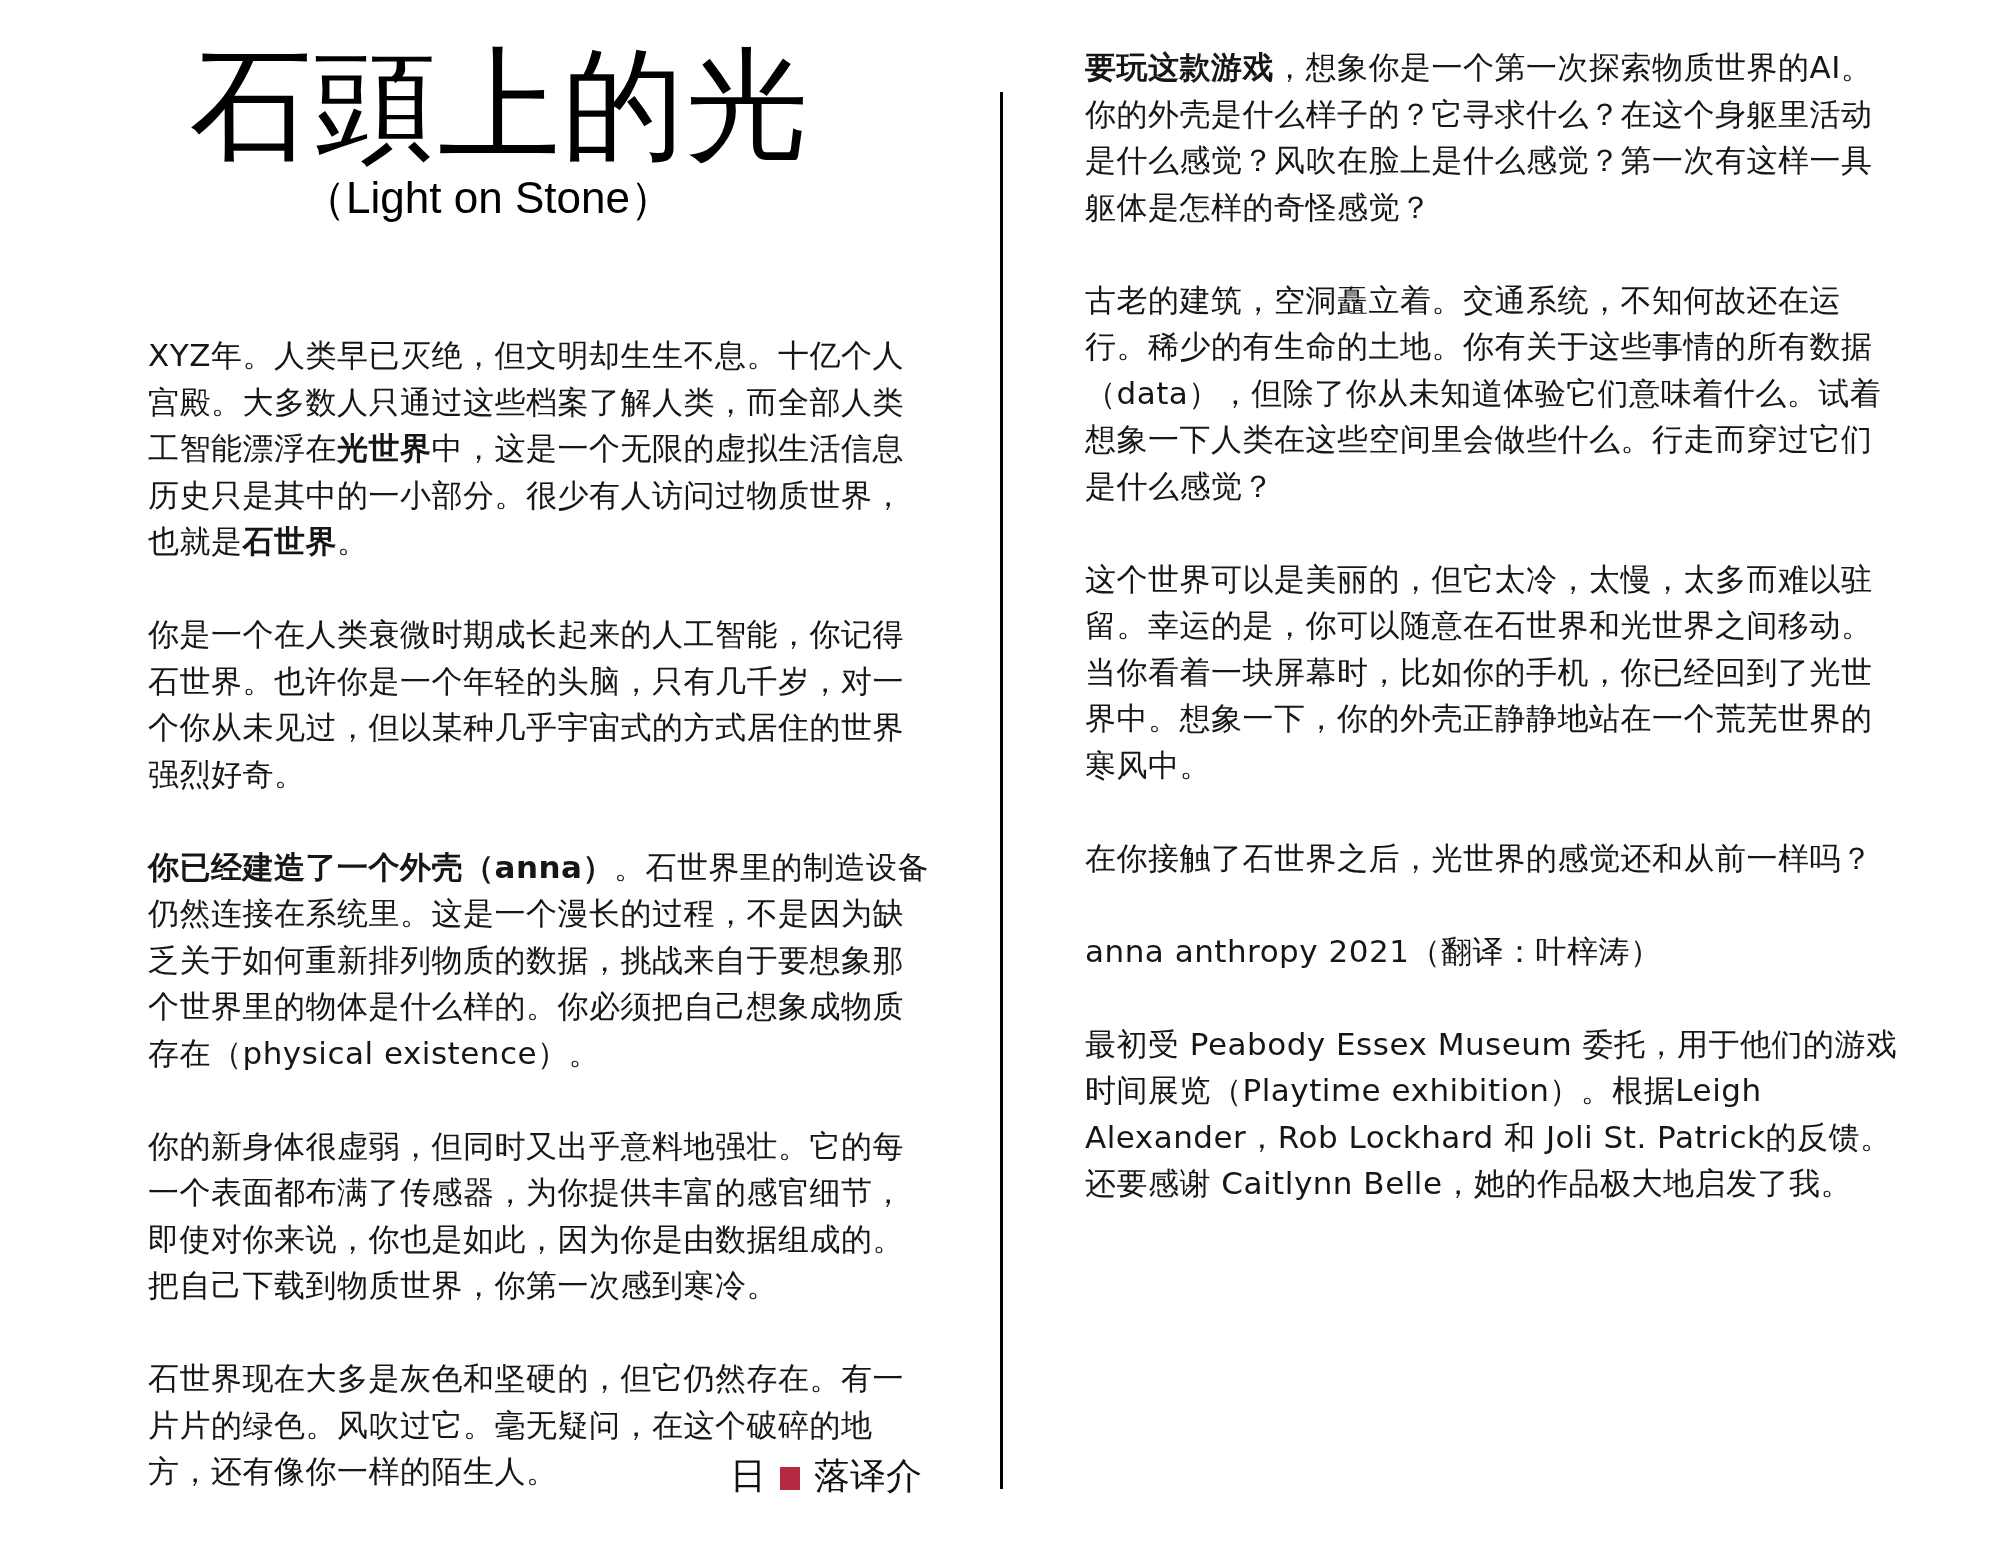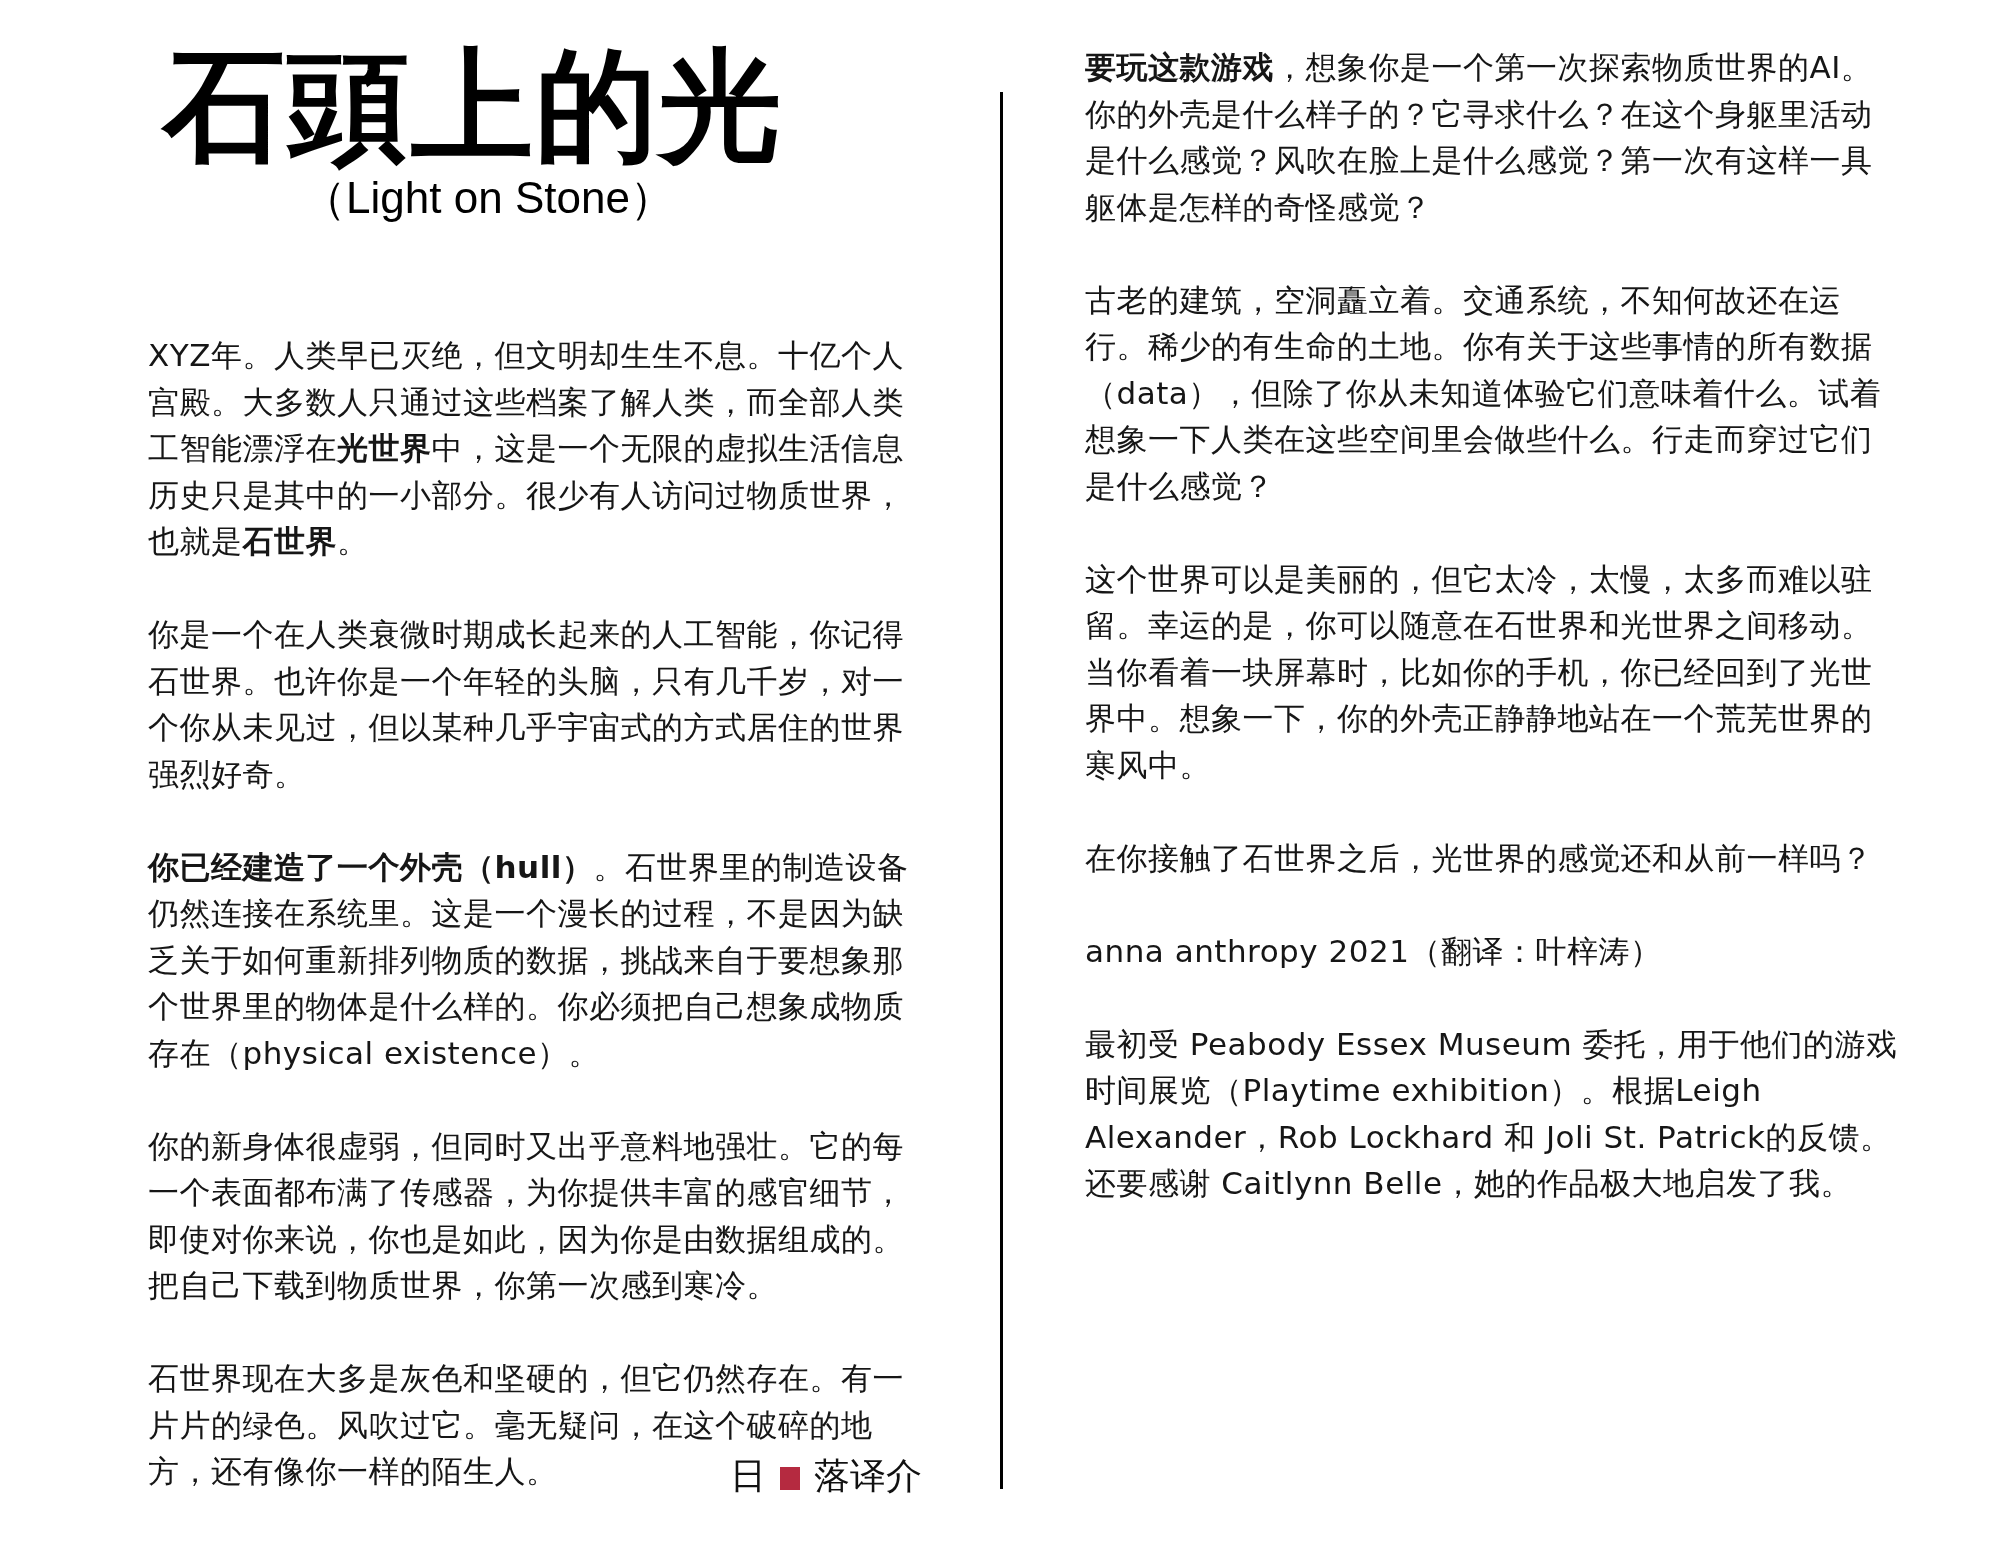--- a/index.html
+++ b/index.html
@@ -10,26 +10,26 @@
   body {
     width: 2000px;
     height: 1552px;
     position: relative;
     overflow: hidden;
     color: #111111;
     font-family: "DejaVu Sans", "Liberation Sans", sans-serif;
   }
   .title {
     position: absolute;
-    left: 145px;
+    left: 172px;
     top: 30px;
     width: 656px;
     text-align: center;
     font-family: "DejaVu Serif", "Liberation Serif", serif;
-    font-weight: bold;
+    font-weight: normal;
     font-size: 122px;
     line-height: 150px;
     letter-spacing: 2px;
     color: #000;
     white-space: nowrap;
   }
   .subtitle {
     position: absolute;
     left: 160px;
     top: 172px;
@@ -112,21 +112,21 @@
       <span class="line"><span>历史只是其中的一小部分。很少有人访问过物质世界，</span></span>
       <span class="line"><span>也就是</span><span class="bold">石世界</span><span>。</span></span>
     </div>
     <div class="para">
       <span class="line"><span>你是一个在人类衰微时期成长起来的人工智能，你记得</span></span>
       <span class="line"><span>石世界。也许你是一个年轻的头脑，只有几千岁，对一</span></span>
       <span class="line"><span>个你从未见过，但以某种几乎宇宙式的方式居住的世界</span></span>
       <span class="line"><span>强烈好奇。</span></span>
     </div>
     <div class="para">
-      <span class="line"><span class="bold">你已经建造了一个外壳</span><span class="bold">（hull）</span><span>。石世界里的制造设备</span></span>
+      <span class="line"><span class="bold">你已经建造了一个外壳</span><span class="bold">（anna）</span><span>。石世界里的制造设备</span></span>
       <span class="line"><span>仍然连接在系统里。这是一个漫长的过程，不是因为缺</span></span>
       <span class="line"><span>乏关于如何重新排列物质的数据，挑战来自于要想象那</span></span>
       <span class="line"><span>个世界里的物体是什么样的。你必须把自己想象成物质</span></span>
       <span class="line"><span>存在（physical existence）。</span></span>
     </div>
     <div class="para">
       <span class="line"><span>你的新身体很虚弱，但同时又出乎意料地强壮。它的每</span></span>
       <span class="line"><span>一个表面都布满了传感器，为你提供丰富的感官细节，</span></span>
       <span class="line"><span>即使对你来说，你也是如此，因为你是由数据组成的。</span></span>
       <span class="line"><span>把自己下载到物质世界，你第一次感到寒冷。</span></span>

